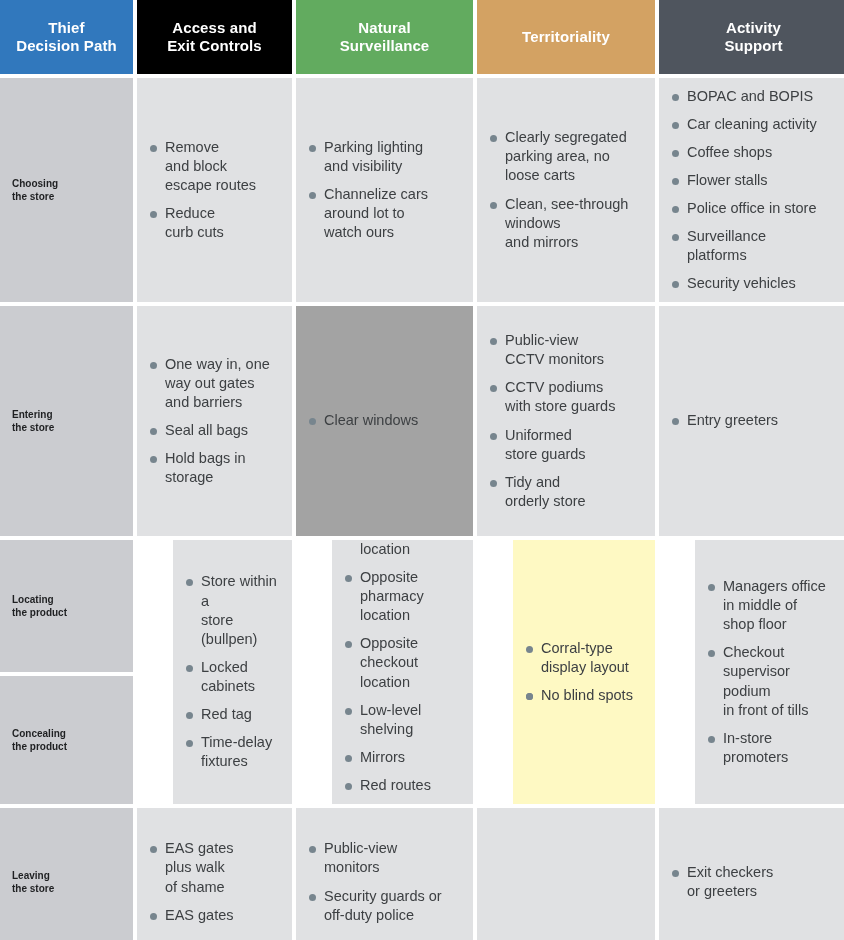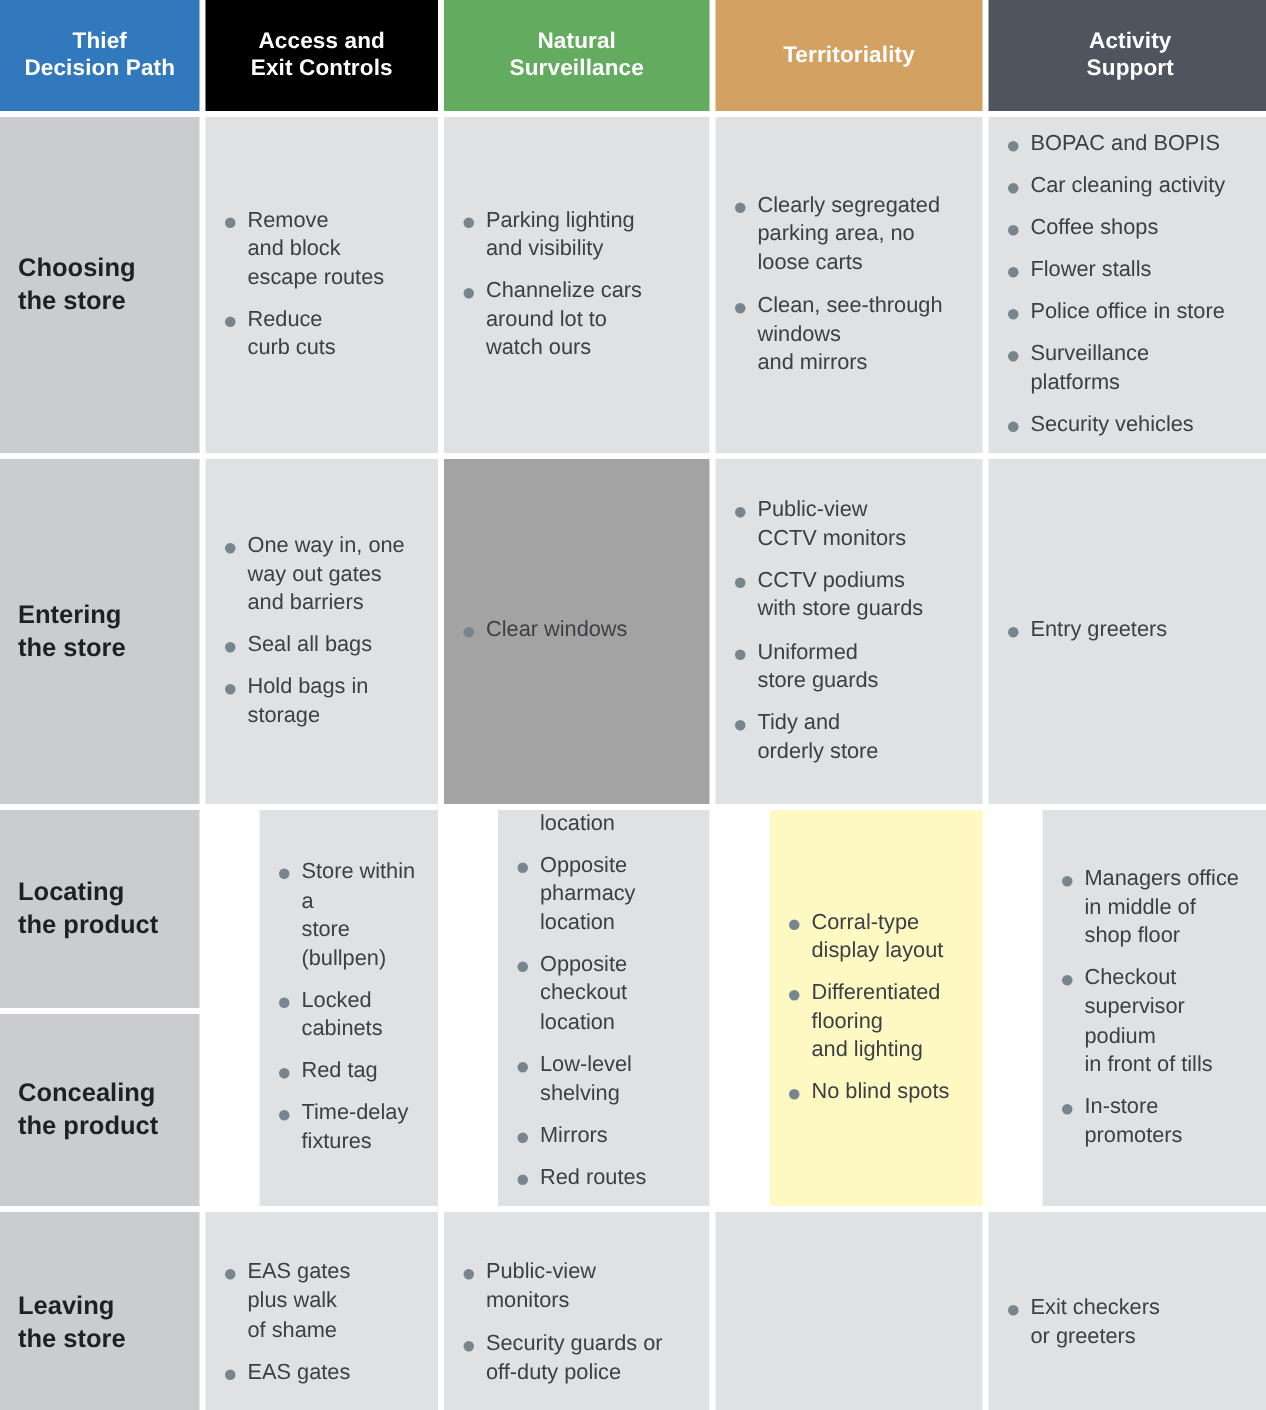--- a/index.html
+++ b/index.html
@@ -44,21 +44,21 @@
 
   
   .rowlabel {
     background: #cbccd0;
     display: flex;
     align-items: center;
     padding: 0 0 0 12px;
     box-sizing: border-box;
     color: #1f2022;
     font-weight: bold;
-    font-size: 17px;
+    font-size: 10px;
     line-height: 1.3;
   }
 
   
   .cell {
     background: #e0e1e3;
     box-sizing: border-box;
     padding: 10px 10px 10px 12px;
     display: flex;
     flex-direction: column;
@@ -237,23 +237,21 @@
         <li><span class="dot" style="background: rgb(119, 133, 142);"></span><span class="txt">Low-level shelving</span></li>
         <li><span class="dot" style="background: rgb(119, 133, 142);"></span><span class="txt">Mirrors</span></li>
         <li><span class="dot" style="background: rgb(119, 133, 142);"></span><span class="txt">Red routes</span></li>
         <li><span class="dot" style="background: rgb(119, 133, 142);"></span><span class="txt">Noisy fixtures</span></li>
       </ul>
   </div>
   <div class="cell span2" style="background: #fef9c3;">
     <ul class="bullets">
         <li><span class="dot" style="background: rgb(119, 133, 142);"></span><span class="txt">Corral-type
 display layout</span></li>
-        <li><span class="dot" style="background: rgb(119, 133, 142);"></span><span class="txt">Differentiated
-flooring
-and lighting</span></li>
+        <li><span class="dot" style="background: rgb(119, 133, 142);"></span></li>
         <li><span class="dot" style="background: rgb(119, 133, 142);"></span><span class="txt">No blind spots</span></li>
       </ul>
   </div>
   <div class="cell span2" style="background: rgb(224, 225, 227);">
     <ul class="bullets">
         <li><span class="dot" style="background: rgb(119, 133, 142);"></span><span class="txt">Managers office
 in middle of
 shop floor</span></li>
         <li><span class="dot" style="background: rgb(119, 133, 142);"></span><span class="txt">Checkout
 supervisor podium

